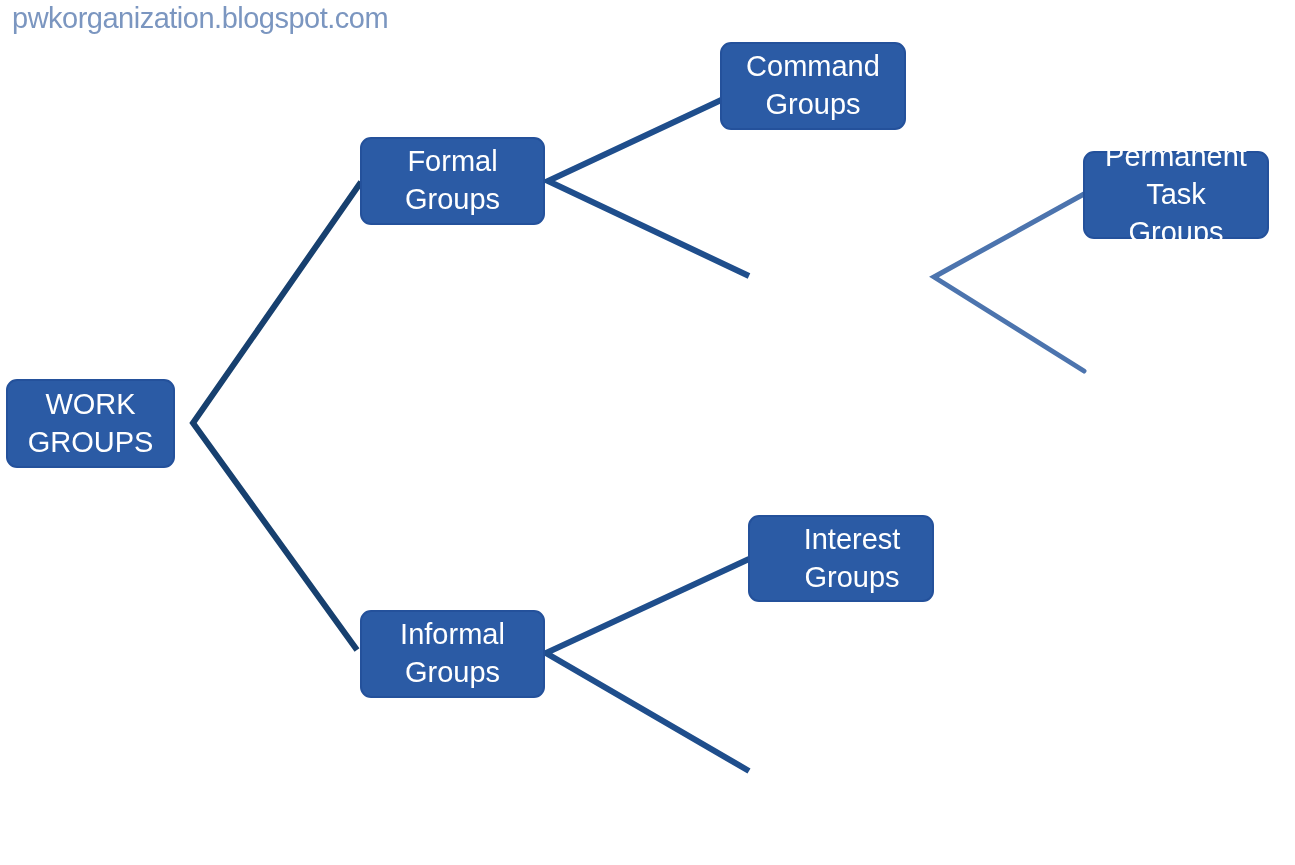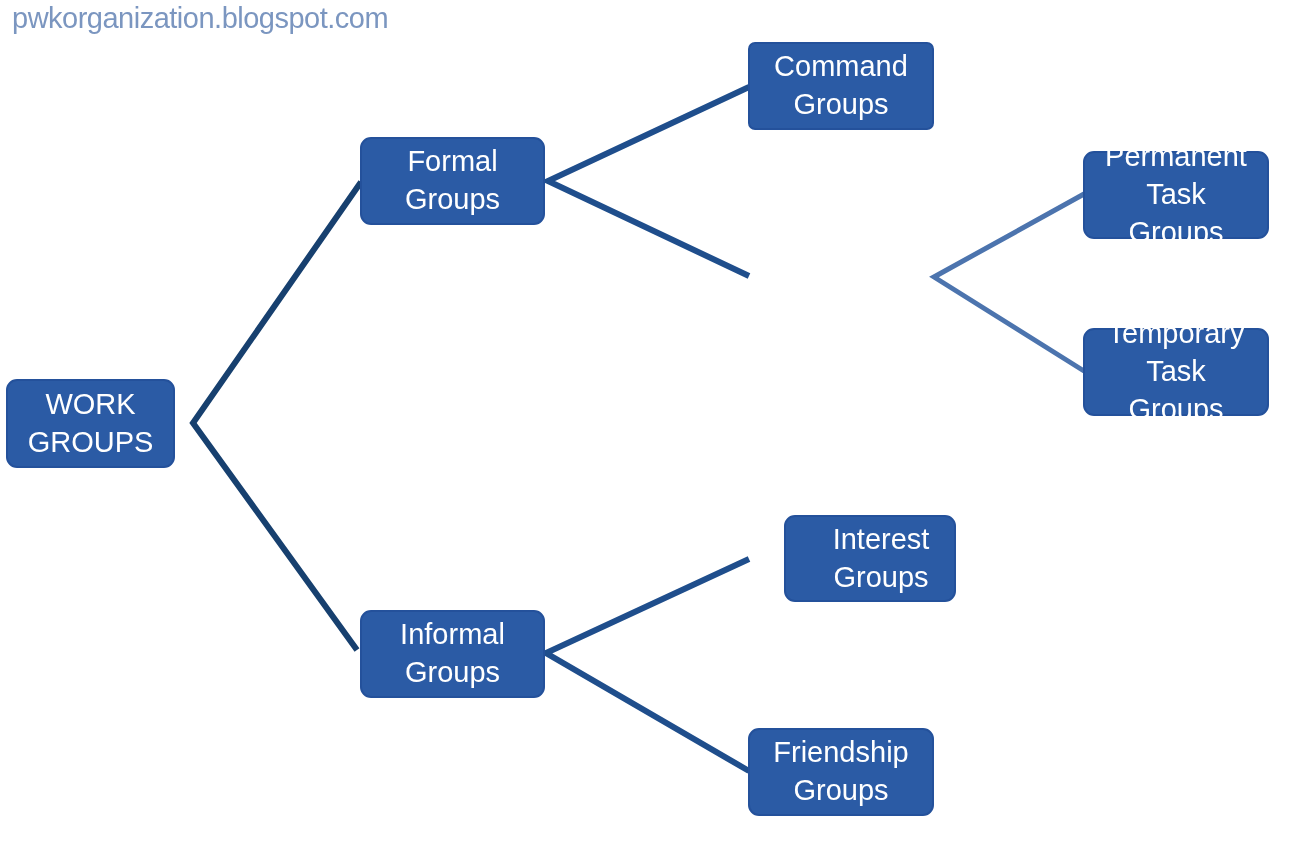--- a/index.html
+++ b/index.html
@@ -49,23 +49,23 @@
     padding: 4px 10px;
   }
   .lvl1 { stroke: var(--connector-dark, #17406F); stroke-width: 6; fill: none; stroke-linejoin: miter; }
   .lvl2 { stroke: var(--connector-mid, #1F4E8C); stroke-width: 6; fill: none; stroke-linejoin: miter; }
   .lvl3 { stroke: var(--connector-light, #4C74AE); stroke-width: 5; fill: none; stroke-linecap: round; stroke-linejoin: miter; }
 
   
   .n-work       { left: 6px;    top: 379px; width: 169px; height: 89px; }
   .n-formal     { left: 360px;  top: 137px; width: 185px; height: 88px; }
   .n-informal   { left: 360px;  top: 610px; width: 185px; height: 88px; }
-  .n-command    { left: 748px;  top: 42px;  width: 186px; height: 88px; border-radius: 7px; }
+  .n-command    { left: 720px;  top: 42px;  width: 186px; height: 88px; }
   .n-task       { left: 748px;  top: 232px; width: 186px; height: 88px; }
-  .n-interest   { left: 784px;  top: 515px; width: 172px; height: 87px; padding-left: 32px; }
+  .n-interest   { left: 748px;  top: 515px; width: 186px; height: 87px; padding-left: 32px; }
   .n-friendship { left: 748px;  top: 728px; width: 186px; height: 88px; }
   .n-permanent  { left: 1083px; top: 151px; width: 186px; height: 88px; }
   .n-temporary  { left: 1083px; top: 328px; width: 186px; height: 88px; }
 </style>
 </head>
 <body>
 
 <div class="canvas">
 
   <div class="watermark">pwkorganization.blogspot.com</div>
@@ -91,25 +91,19 @@
 
   <div class="node n-command">
     <span>Command Groups</span>
   </div>
 
 
   <div class="node n-permanent">
     <span>Permanent Task Groups</span>
   </div>
 
-  <div class="node n-temporary">
-    <span>Temporary Task Groups</span>
-  </div>
 
   <div class="node n-interest">
     <span>Interest Groups</span>
   </div>
 
-  <div class="node n-friendship">
-    <span>Friendship Groups</span>
-  </div>
 
 </div>
 
 </body></html>

